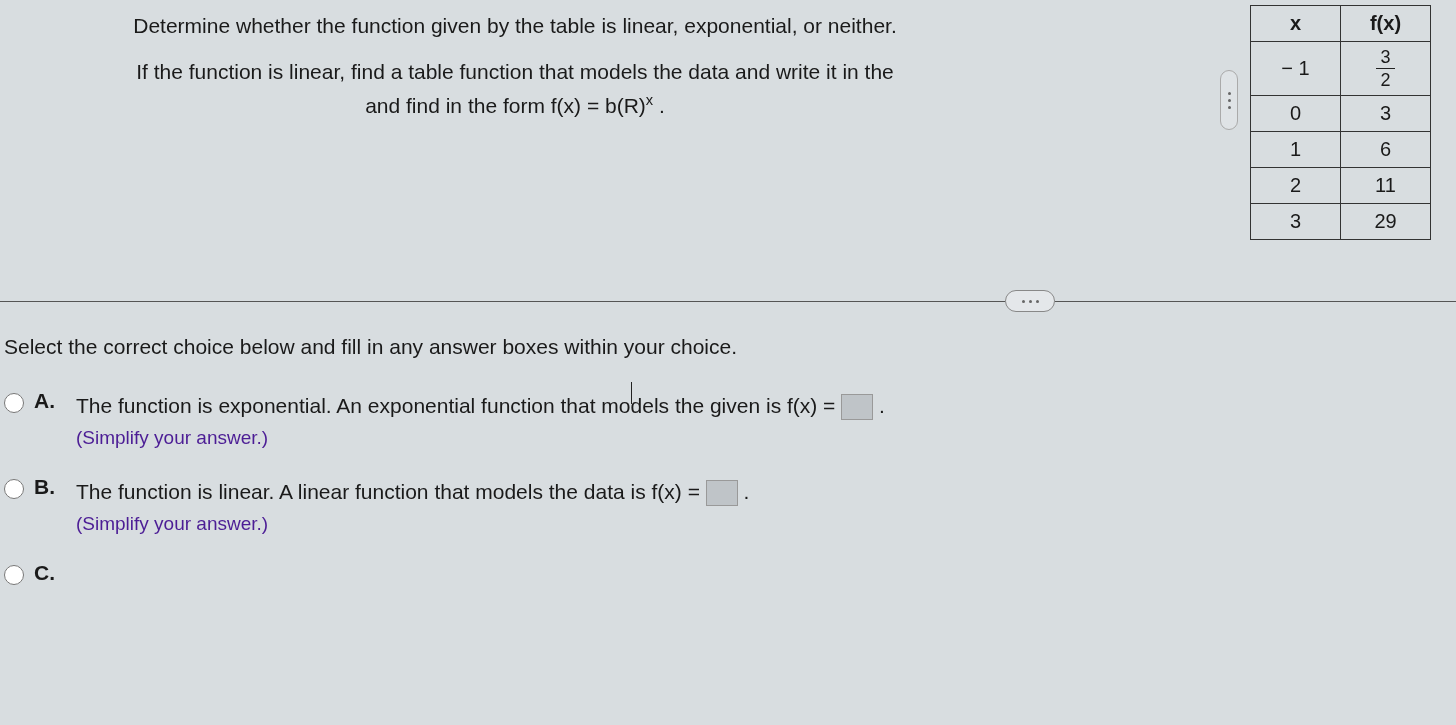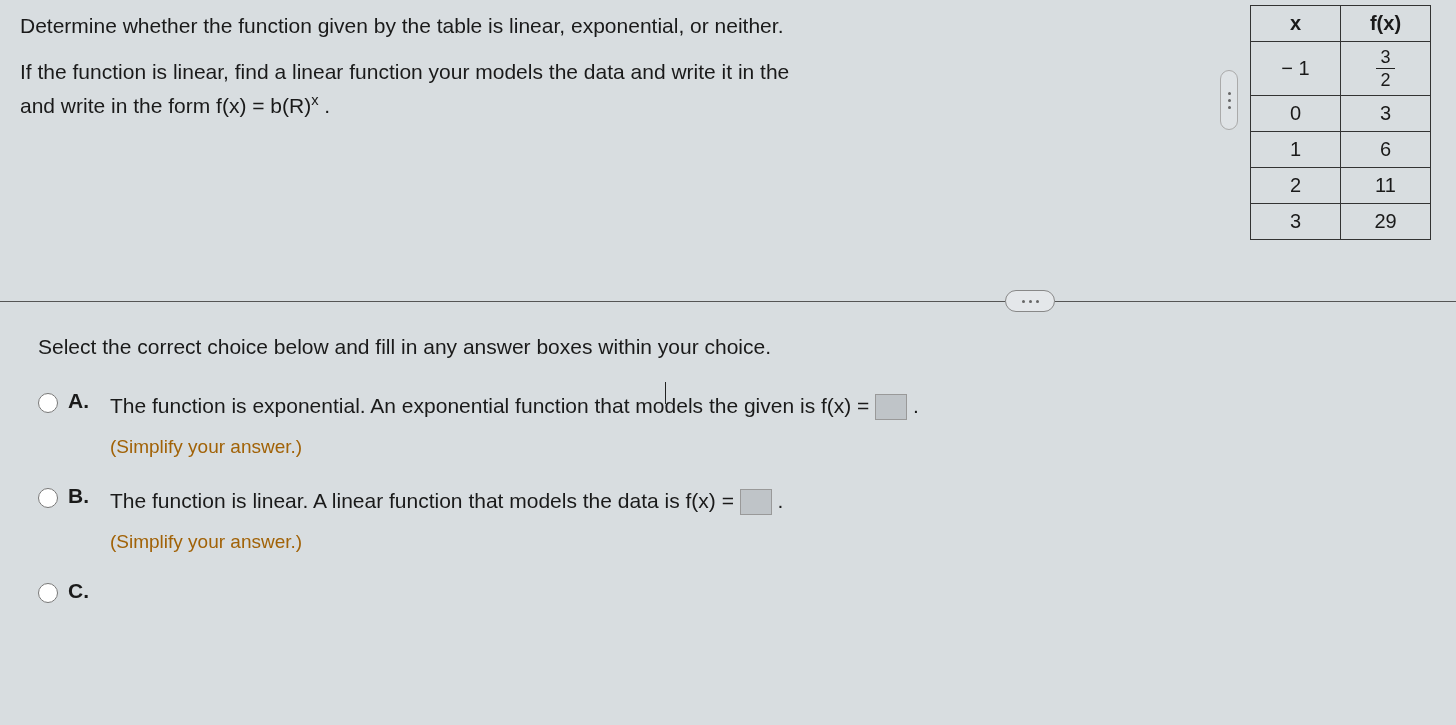--- a/index.html
+++ b/index.html
@@ -15,20 +15,21 @@
   .content {
     padding: 10px 20px;
   }
   .question-text {
     font-size: 21px;
     line-height: 1.5;
     max-width: 990px;
   }
   .question-text .line {
     margin-bottom: 2px;
+    text-align: center;
   }
   .eq {
     font-family: Arial, sans-serif;
   }
   .table-wrap {
     position: absolute;
     top: 5px;
     right: 25px;
     display: flex;
     align-items: flex-start;
@@ -98,21 +99,21 @@
     display: flex;
     align-items: center;
     justify-content: center;
     gap: 4px;
   }
   .pill .d { width: 3px; height: 3px; background: #666; border-radius: 50%; }
 
   .answer-section {
     position: absolute;
     top: 335px;
-    left: 38px;
+    left: 4px;
     right: 20px;
     font-size: 21px;
   }
   .prompt {
     margin-bottom: 30px;
   }
   .choice {
     display: flex;
     align-items: flex-start;
     margin-bottom: 22px;
@@ -136,22 +137,22 @@
     display: inline-block;
     width: 32px;
     height: 26px;
     background: #bfc4c8;
     border: 1px solid #999;
     vertical-align: middle;
   }
   .hint {
     display: block;
     font-size: 19px;
-    color: #a16207;
-    margin-top: 9px;
+    color: #4c1d95;
+    margin-top: 0;
   }
   .superscript {
     vertical-align: super;
     font-size: 0.7em;
   }
   .cursor {
     display: inline-block;
     height: 26px;
     vertical-align: middle;
     position: relative;
@@ -165,23 +166,23 @@
     top: -12px;
     left: 0;
   }
 </style>
 </head>
 <body>
 
 <div class="content">
   <div class="question-text">
     <div class="line">Determine whether the function given by the table is linear, exponential, or neither.</div>
-    <div class="line" style="margin-top:14px">If the function is linear, find a linear function your models the data and write it in the</div>
+    <div class="line" style="margin-top:14px">If the function is linear, find a table function that models the data and write it in the</div>
     <div class="line">
-      <span>and write in the form </span><span class="eq">f(x) = b(R)</span><span class="superscript">x</span><span> .</span>
+      <span>and find in the form </span><span class="eq">f(x) = b(R)</span><span class="superscript">x</span><span> .</span>
     </div>
   </div>
 </div>
 
 <div class="table-wrap">
   <div class="handle">
     <div class="dot"></div>
       <div class="dot"></div>
       <div class="dot"></div>
   </div>

